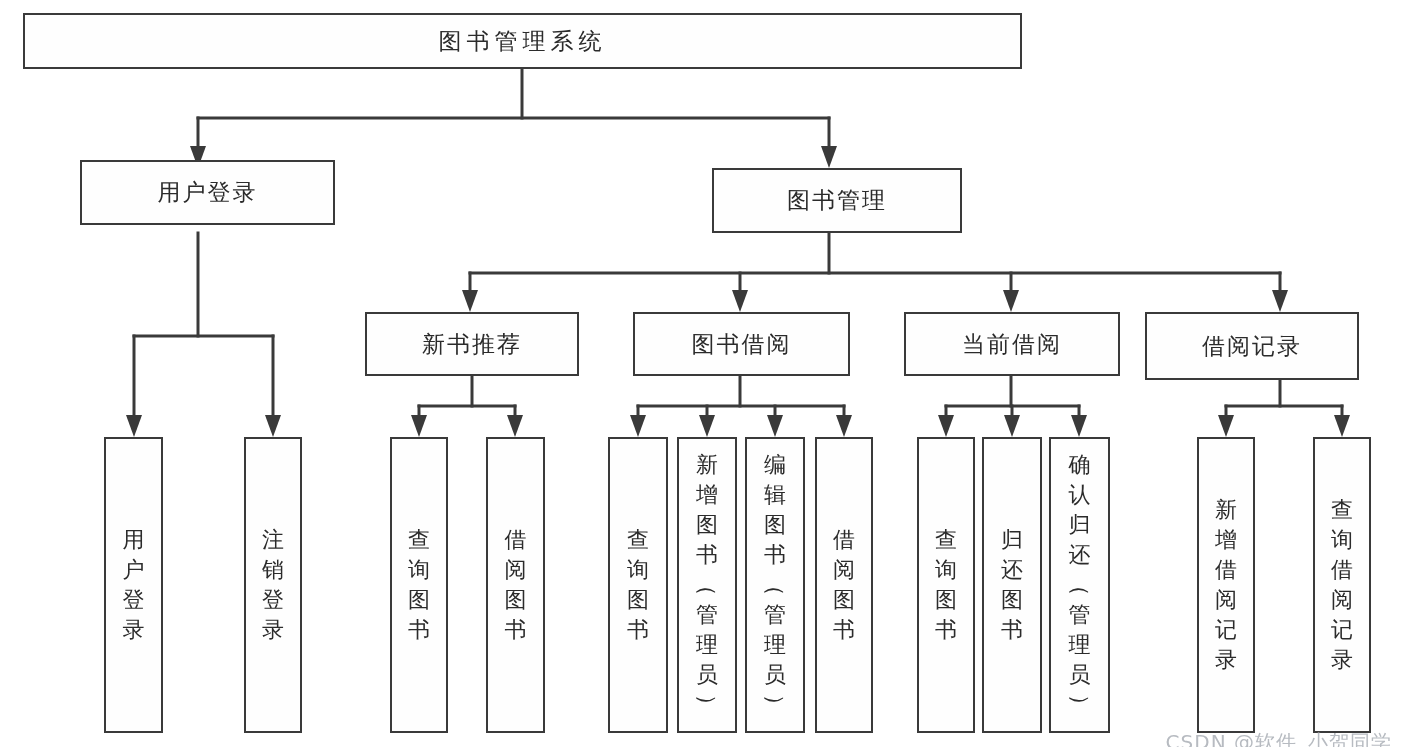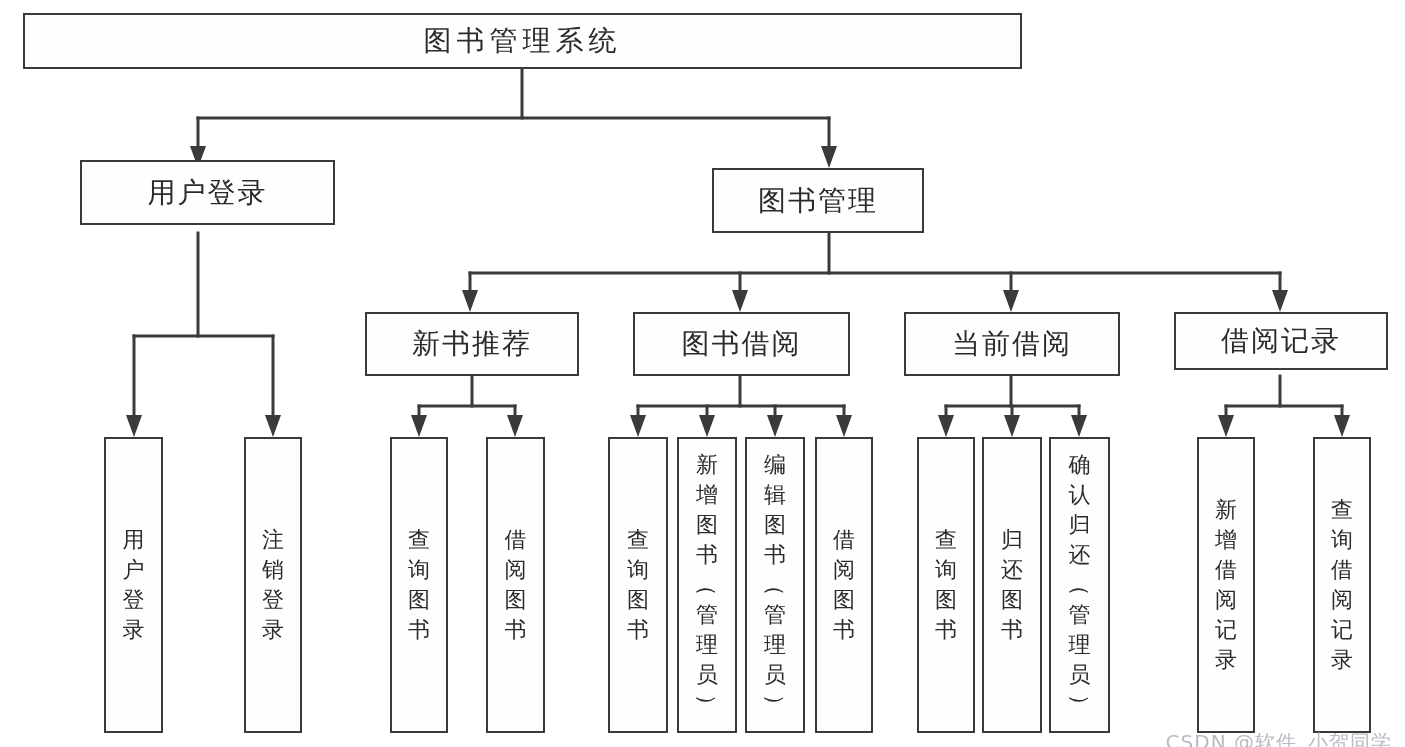--- a/index.html
+++ b/index.html
@@ -23,21 +23,21 @@
   .box{
     position:absolute;
     box-sizing:border-box;
     border:2.5px solid var(--line);
     background:#fefefe;
     display:flex;
     align-items:center;
     justify-content:center;
   }
   .h{
-    font-size:28px;
+    font-size:23px;
     letter-spacing:2px;
     white-space:nowrap;
   }
   .root-box{letter-spacing:5px;}
   .v{
     flex-direction:column;
     font-size:22px;
     line-height:30px;
   }
   .vc{display:block;height:30px;line-height:30px;text-align:center;}
@@ -116,26 +116,26 @@
     <path d="M1226,406 H1342"></path>
     <path d="M1226,406 V415"></path>
     <polygon points="1218,415 1234,415 1226,437"></polygon>
     <path d="M1342,406 V415"></path>
     <polygon points="1334,415 1350,415 1342,437"></polygon>
   </svg>
 
   <div class="box h root-box" style="left:23px;top:13px;width:999px;height:56px">图书管理系统</div>
 
   <div class="box h" style="left:80px;top:160px;width:255px;height:65px">用户登录</div>
-  <div class="box h" style="left:712px;top:168px;width:212px;height:65px">图书管理</div>
+  <div class="box h" style="left:712px;top:168px;width:250px;height:65px">图书管理</div>
 
   <div class="box h" style="left:365px;top:312px;width:214px;height:64px">新书推荐</div>
   <div class="box h" style="left:904px;top:312px;width:216px;height:64px">当前借阅</div>
   <div class="box h" style="left:633px;top:312px;width:217px;height:64px">图书借阅</div>
-  <div class="box h" style="left:1174px;top:312px;width:214px;height:58px">借阅记录</div>
+  <div class="box h" style="left:1145px;top:312px;width:214px;height:68px">借阅记录</div>
 
   <div class="box v" style="left:104px;top:437px;width:59px;height:296px">
       <span class="vc">用</span>
       <span class="vc">户</span>
       <span class="vc">登</span>
       <span class="vc">录</span>
     </div>
   <div class="box v" style="left:244px;top:437px;width:58px;height:296px">
       <span class="vc">注</span>
       <span class="vc">销</span>

